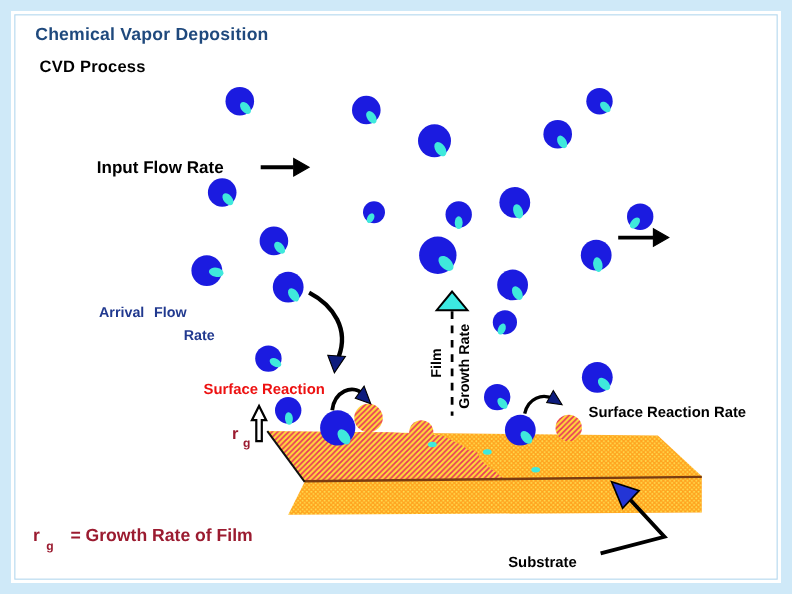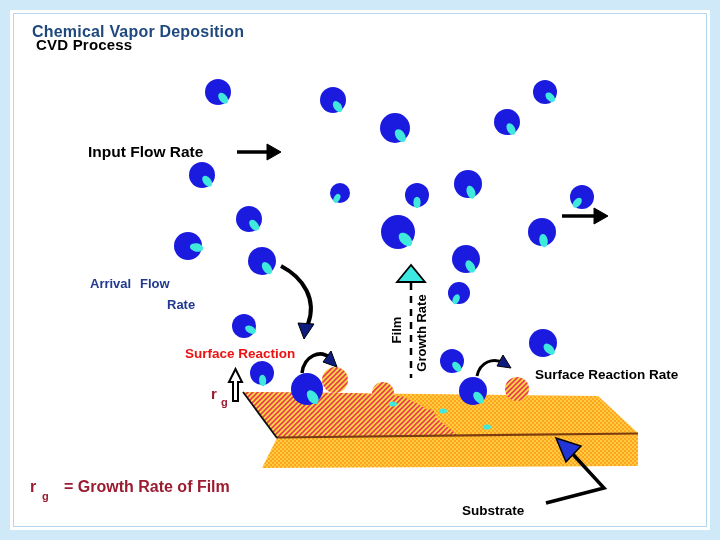--- a/index.html
+++ b/index.html
@@ -7,21 +7,21 @@
     position:relative;width:720px;height:540px;background:#ffffff;
     overflow:hidden;font-family:"Liberation Sans",sans-serif;
   }
   .frame{position:absolute;inset:0;border:10px solid #cfe9f8;pointer-events:none;z-index:5;}
   .frame-line{position:absolute;inset:13px;border:1px solid #b3d7ee;pointer-events:none;z-index:5;}
   .title{
     position:absolute;left:32px;top:23px;font-size:16px;font-weight:bold;
     color:#1F497D;letter-spacing:.2px;z-index:3;
   }
   .subtitle{
-    position:absolute;left:36px;top:36px;font-size:15px;font-weight:bold;
+    position:absolute;left:36px;top:52px;font-size:15px;font-weight:bold;
     color:#000;letter-spacing:.2px;z-index:3;
   }
   svg{position:absolute;left:0;top:0;z-index:2;}
   svg text{font-family:"Liberation Sans",sans-serif;font-weight:bold;}
 </style>
 </head>
 <body>
 
 <div class="slide">
 

